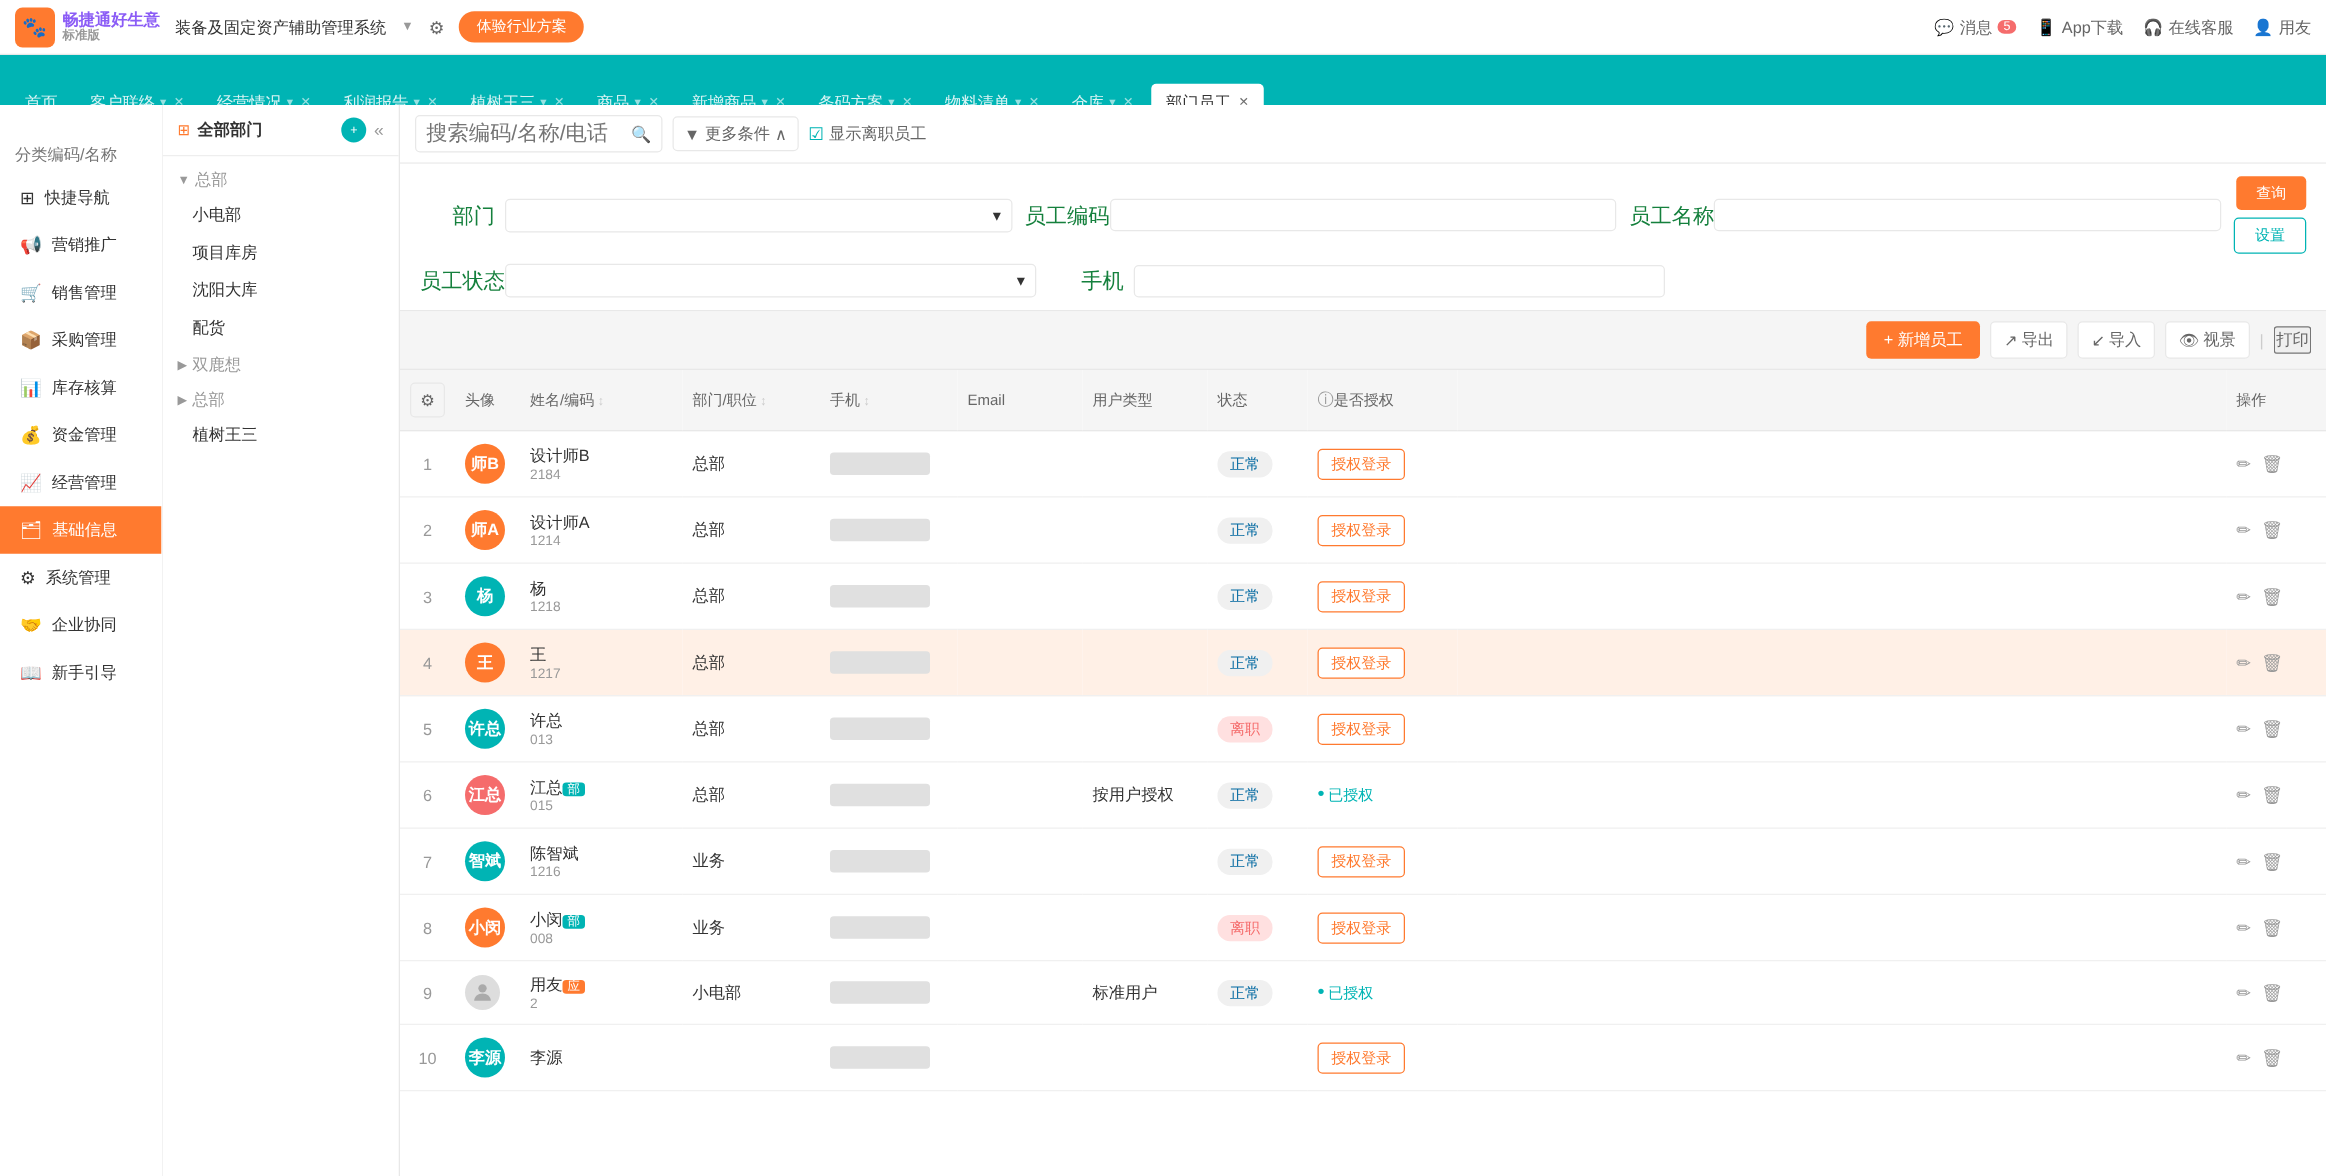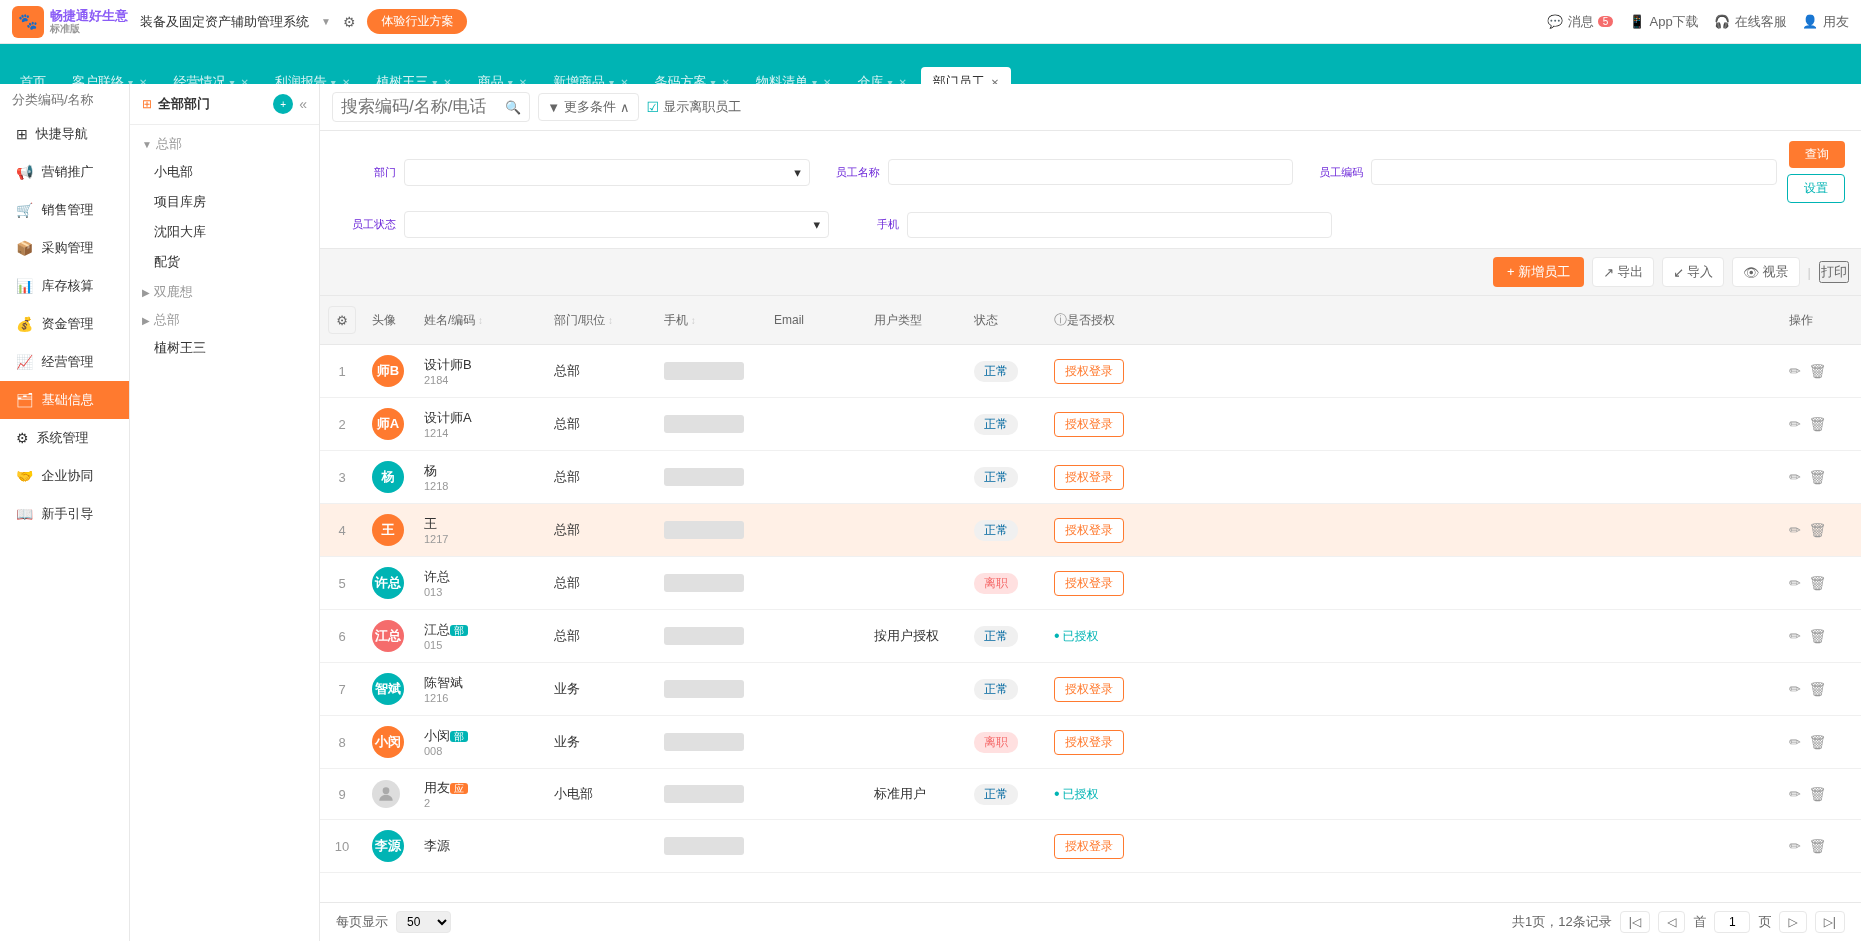--- a/index.html
+++ b/index.html
@@ -29,21 +29,21 @@
 
     
     .main-layout { display: flex; height: calc(100vh - 84px); }
 
     
     .sidebar { width: 130px; background: #fff; border-right: 1px solid #e8e8e8; overflow-y: auto; flex-shrink: 0; }
     .sidebar-item { display: flex; align-items: center; padding: 10px 16px; color: #333; cursor: pointer; gap: 8px; font-size: 13px; }
     .sidebar-item.active { background: #ff7a2f; color: #fff; }
     .sidebar-item.active .sidebar-icon { color: #fff; }
     .sidebar-icon { font-size: 14px; }
-    .sidebar-search { padding: 8px 12px; display: flex; align-items: center; gap: 6px; color: #666; cursor: pointer; }
+    .sidebar-search { padding: 8px 12px; display: flex; align-items: center; gap: 6px; color: #666; cursor: pointer; margin-top: 24px; }
     .sidebar-search-input { flex: 1; border: none; outline: none; color: #333; font-size: 13px; background: transparent; }
 
     
     .dept-panel { display: flex; width: 190px; flex-direction: column; border-right: 1px solid #e8e8e8; background: #fff; overflow-y: auto; flex-shrink: 0; }
     .dept-header { display: flex; align-items: center; padding: 10px 12px; gap: 6px; border-bottom: 1px solid #eee; }
     .dept-header-label { color: #333; font-weight: bold; font-size: 13px; flex: 1; }
     .dept-header-icon { width: 20px; height: 20px; background: #00b4b4; border-radius: 50%; display: flex; align-items: center; justify-content: center; color: #fff; font-size: 10px; cursor: pointer; }
     .dept-collapse-btn { color: #999; cursor: pointer; font-size: 14px; }
     .dept-tree { padding: 4px 0; }
     .dept-group-label { padding: 6px 12px 4px; color: #999; font-size: 12px; display: flex; align-items: center; gap: 4px; cursor: pointer; }
@@ -54,21 +54,21 @@
     .main-panel { flex: 1; display: flex; flex-direction: column; overflow: hidden; }
 
     
     .filter-bar { background: #fff; padding: 8px 12px; display: flex; align-items: center; gap: 8px; border-bottom: 1px solid #e8e8e8; }
     .search-box { display: flex; align-items: center; border: 1px solid #e8e8e8; border-radius: 4px; padding: 4px 8px; gap: 4px; background: #fff; }
     .search-box input { border: none; outline: none; font-size: 17px; color: #333; width: 180px; }
     .more-filter { display: flex; align-items: center; gap: 4px; color: #666; cursor: pointer; font-size: 12px; border: 1px solid #e8e8e8; border-radius: 4px; padding: 4px 8px; }
     .show-resigned { display: flex; align-items: center; gap: 4px; color: #666; font-size: 12px; cursor: pointer; }
     .checkbox-checked { color: #00b4b4; font-size: 14px; }
     .filter-row { display: flex; align-items: center; gap: 8px; }
-    .filter-label { color: #6d28d9; font-size: 11px; white-space: nowrap; width: 60px; text-align: right; }
+    .filter-label { color: #15803d; font-size: 17px; white-space: nowrap; width: 60px; text-align: right; }
     .filter-input { flex: 1; border: 1px solid #e8e8e8; border-radius: 4px; padding: 5px 8px; font-size: 12px; outline: none; color: #333; }
     .btn-query { background: #ff7a2f; color: #fff; border: none; border-radius: 4px; padding: 5px 16px; cursor: pointer; font-size: 12px; text-align: right; }
     .btn-set { background: #fff; color: #00b4b4; border: 1px solid #00b4b4; border-radius: 4px; padding: 5px 16px; cursor: pointer; font-size: 12px; }
 
     
     .toolbar { background: #f5f5f5; padding: 8px 12px; display: flex; align-items: center; gap: 8px; border-bottom: 1px solid #e8e8e8; }
     .toolbar-right { margin-left: auto; display: flex; align-items: center; gap: 8px; }
     .btn-add { background: #ff7a2f; color: #fff; border: none; border-radius: 4px; padding: 6px 14px; cursor: pointer; font-size: 13px; display: flex; align-items: center; gap: 4px; }
     .btn-export { color: #666; font-size: 12px; cursor: pointer; display: flex; align-items: center; gap: 3px; border: 1px solid #e8e8e8; border-radius: 4px; padding: 5px 10px; background: #fff; }
     .btn-import { color: #666; font-size: 12px; cursor: pointer; display: flex; align-items: center; gap: 3px; border: 1px solid #e8e8e8; border-radius: 4px; padding: 5px 10px; background: #fff; }
@@ -314,25 +314,25 @@
       <div style="background:#fff; padding:10px 16px; border-bottom:1px solid #e8e8e8;">
         <div style="display:grid; grid-template-columns:1fr 1fr 1fr auto; gap:10px; align-items:center;">
           <div class="filter-row">
             <span class="filter-label">部门</span>
             <div class="filter-select-wrap">
               <span style="color:#ccc;"></span>
               <span>▾</span>
             </div>
           </div>
           <div class="filter-row">
-            <span class="filter-label">员工名称</span>
+            <span class="filter-label">员工编码</span>
             <input class="filter-input" type="text" placeholder="" style="">
           </div>
           <div class="filter-row">
-            <span class="filter-label">员工编码</span>
+            <span class="filter-label">员工名称</span>
             <input class="filter-input" type="text" placeholder="" style="">
           </div>
           <div style="display:flex; flex-direction:column; gap:6px; align-items:flex-end;">
             <button class="btn-query">查询</button>
             <button class="btn-set">设置</button>
           </div>
         </div>
         <div style="display:grid; grid-template-columns:1fr 1fr 1fr auto; gap:10px; align-items:center; margin-top:8px;">
           <div class="filter-row">
             <span class="filter-label">员工状态</span>
@@ -649,32 +649,16 @@
       <div class="action-btns">
         <span class="action-btn">✏</span>
         <span class="action-btn">🗑</span>
       </div>
     </td>
   </tr>
             </tbody>
         </table>
       </div>
 
-      <div class="pagination">
-        <span>每页显示</span>
-        <select style="border:1px solid #e8e8e8; border-radius:4px; padding:2px 6px; font-size:12px; outline:none;">
-          <option>50</option>
-          <option>100</option>
-          <option>200</option>
-        </select>
-        <span style="margin-left:auto;">共1页，12条记录</span>
-        <button class="page-btn">|◁</button>
-        <button class="page-btn">◁</button>
-        <span>首</span>
-        <input class="page-input" value="1" style="">
-        <span>页</span>
-        <button class="page-btn">▷</button>
-        <button class="page-btn">▷|</button>
-      </div>
 
     </div>
   </div>
 </div>
 
 </body></html>

